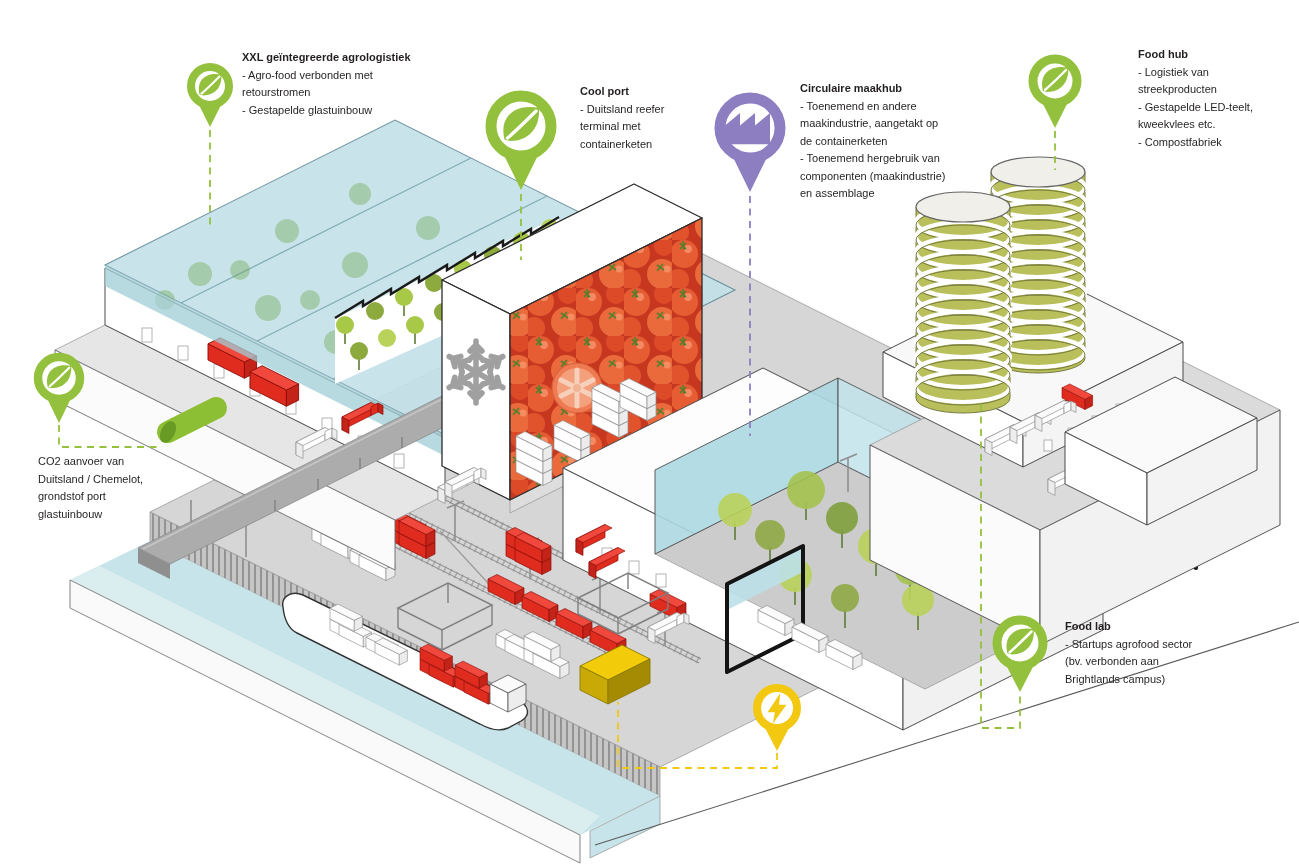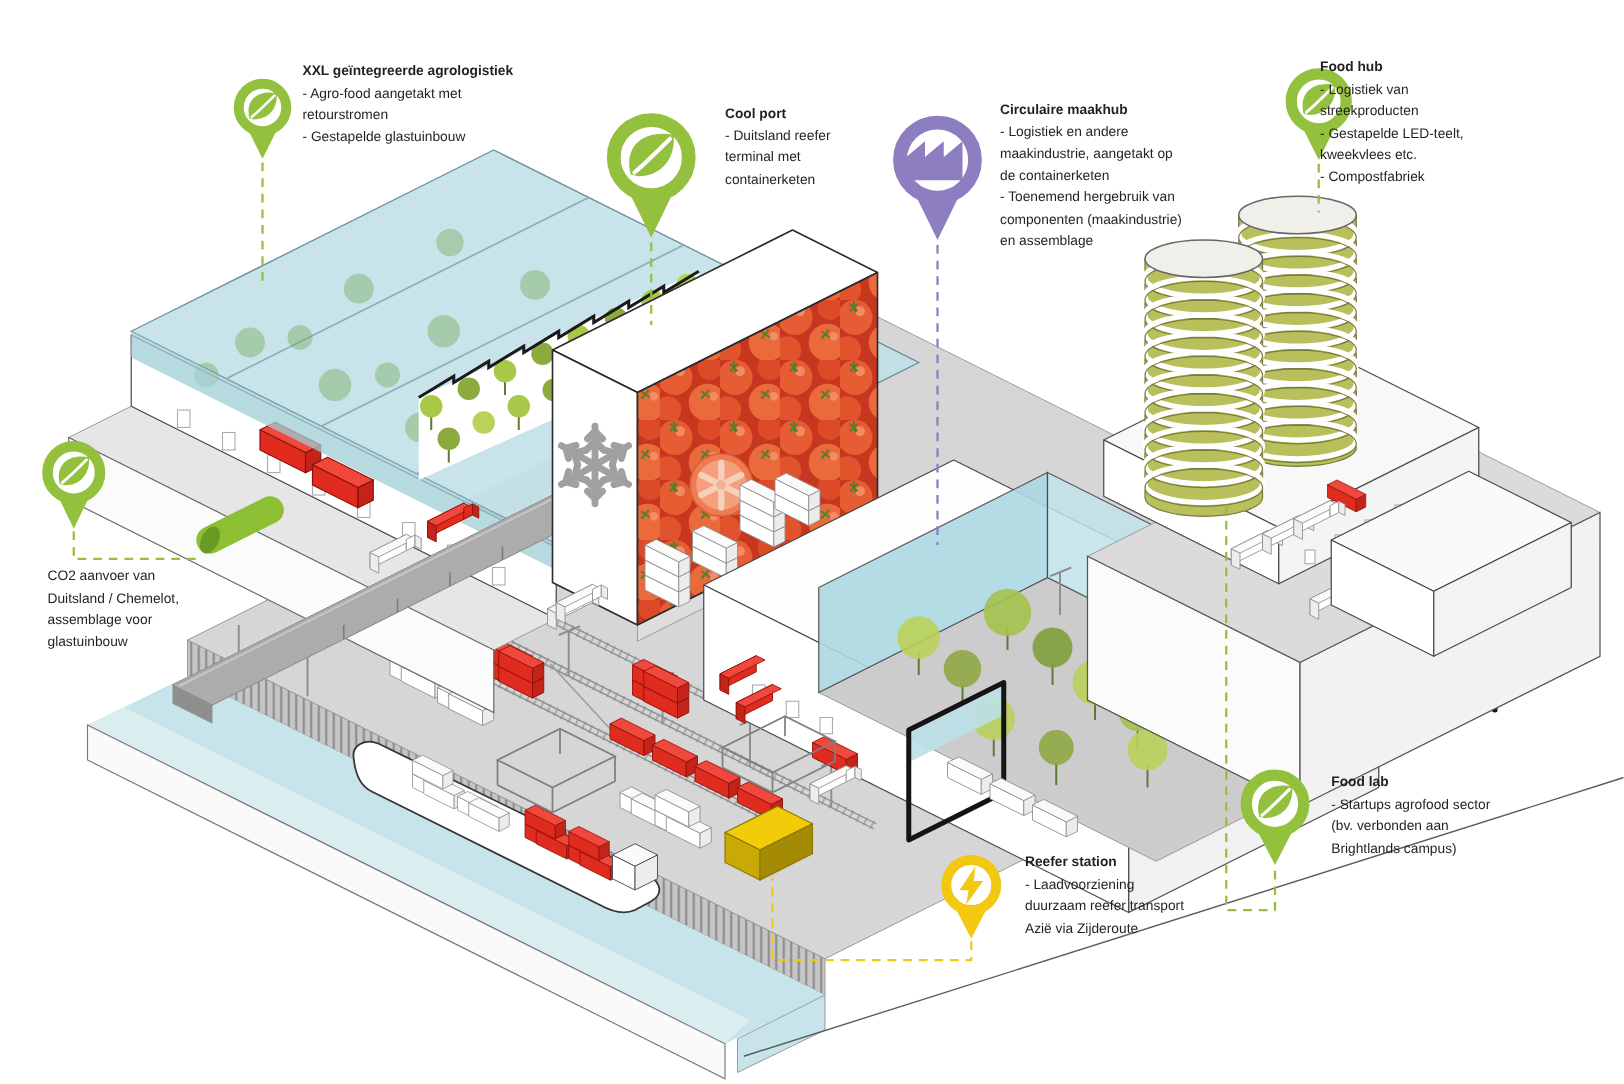--- a/index.html
+++ b/index.html
@@ -460,58 +460,52 @@
   <g transform="translate(777,708)">
     <path d="M-14 16 H14 L0 43 Z" fill="#F2C811"></path>
     <circle r="20" fill="#fff" stroke-width="8" stroke="#F2C811"></circle>
     <use href="#boltG" transform="scale(1.05)" fill="#F2C811"></use>
   </g>
 </g>
 </svg>
 
 <div class="label" style="left:242px;top:49px">
   <div class="lbl-title">XXL geïntegreerde agrologistiek</div>
-  <div class="lbl-line">- Agro-food aangetakt met</div>
+  <div class="lbl-line">- Agro-food verbonden met</div>
   <div class="lbl-line">retourstromen</div>
   <div class="lbl-line">- Gestapelde glastuinbouw</div>
 </div>
 <div class="label" style="left:580px;top:83px">
   <div class="lbl-title">Cool port</div>
   <div class="lbl-line">- Duitsland reefer</div>
   <div class="lbl-line">terminal met</div>
   <div class="lbl-line">containerketen</div>
 </div>
 <div class="label" style="left:800px;top:80px">
   <div class="lbl-title">Circulaire maakhub</div>
-  <div class="lbl-line">- Logistiek en andere</div>
+  <div class="lbl-line">- Toenemend en andere</div>
   <div class="lbl-line">maakindustrie, aangetakt op</div>
   <div class="lbl-line">de containerketen</div>
   <div class="lbl-line">- Toenemend hergebruik van</div>
   <div class="lbl-line">componenten (maakindustrie)</div>
   <div class="lbl-line">en assemblage</div>
 </div>
-<div class="label" style="left:1056px;top:46px">
+<div class="label" style="left:1138px;top:46px">
   <div class="lbl-title">Food hub</div>
   <div class="lbl-line">- Logistiek van</div>
   <div class="lbl-line">streekproducten</div>
   <div class="lbl-line">- Gestapelde LED-teelt,</div>
   <div class="lbl-line">kweekvlees etc.</div>
   <div class="lbl-line">- Compostfabriek</div>
 </div>
 <div class="label" style="left:38px;top:453px">
   <div class="lbl-line">CO2 aanvoer van</div>
   <div class="lbl-line">Duitsland / Chemelot,</div>
-  <div class="lbl-line">assemblage voor</div>
+  <div class="lbl-line">grondstof port</div>
   <div class="lbl-line">glastuinbouw</div>
 </div>
 <div class="label" style="left:1065px;top:618px">
   <div class="lbl-title">Food lab</div>
   <div class="lbl-line">- Startups agrofood sector</div>
   <div class="lbl-line">(bv. verbonden aan</div>
   <div class="lbl-line">Brightlands campus)</div>
 </div>
-<div class="label" style="left:820px;top:682px">
-  <div class="lbl-title">Reefer station</div>
-  <div class="lbl-line">- Laadvoorziening</div>
-  <div class="lbl-line">duurzaam reefer transport</div>
-  <div class="lbl-line">Azië via Zijderoute</div>
-</div>
 </div>
 
 </body></html>

